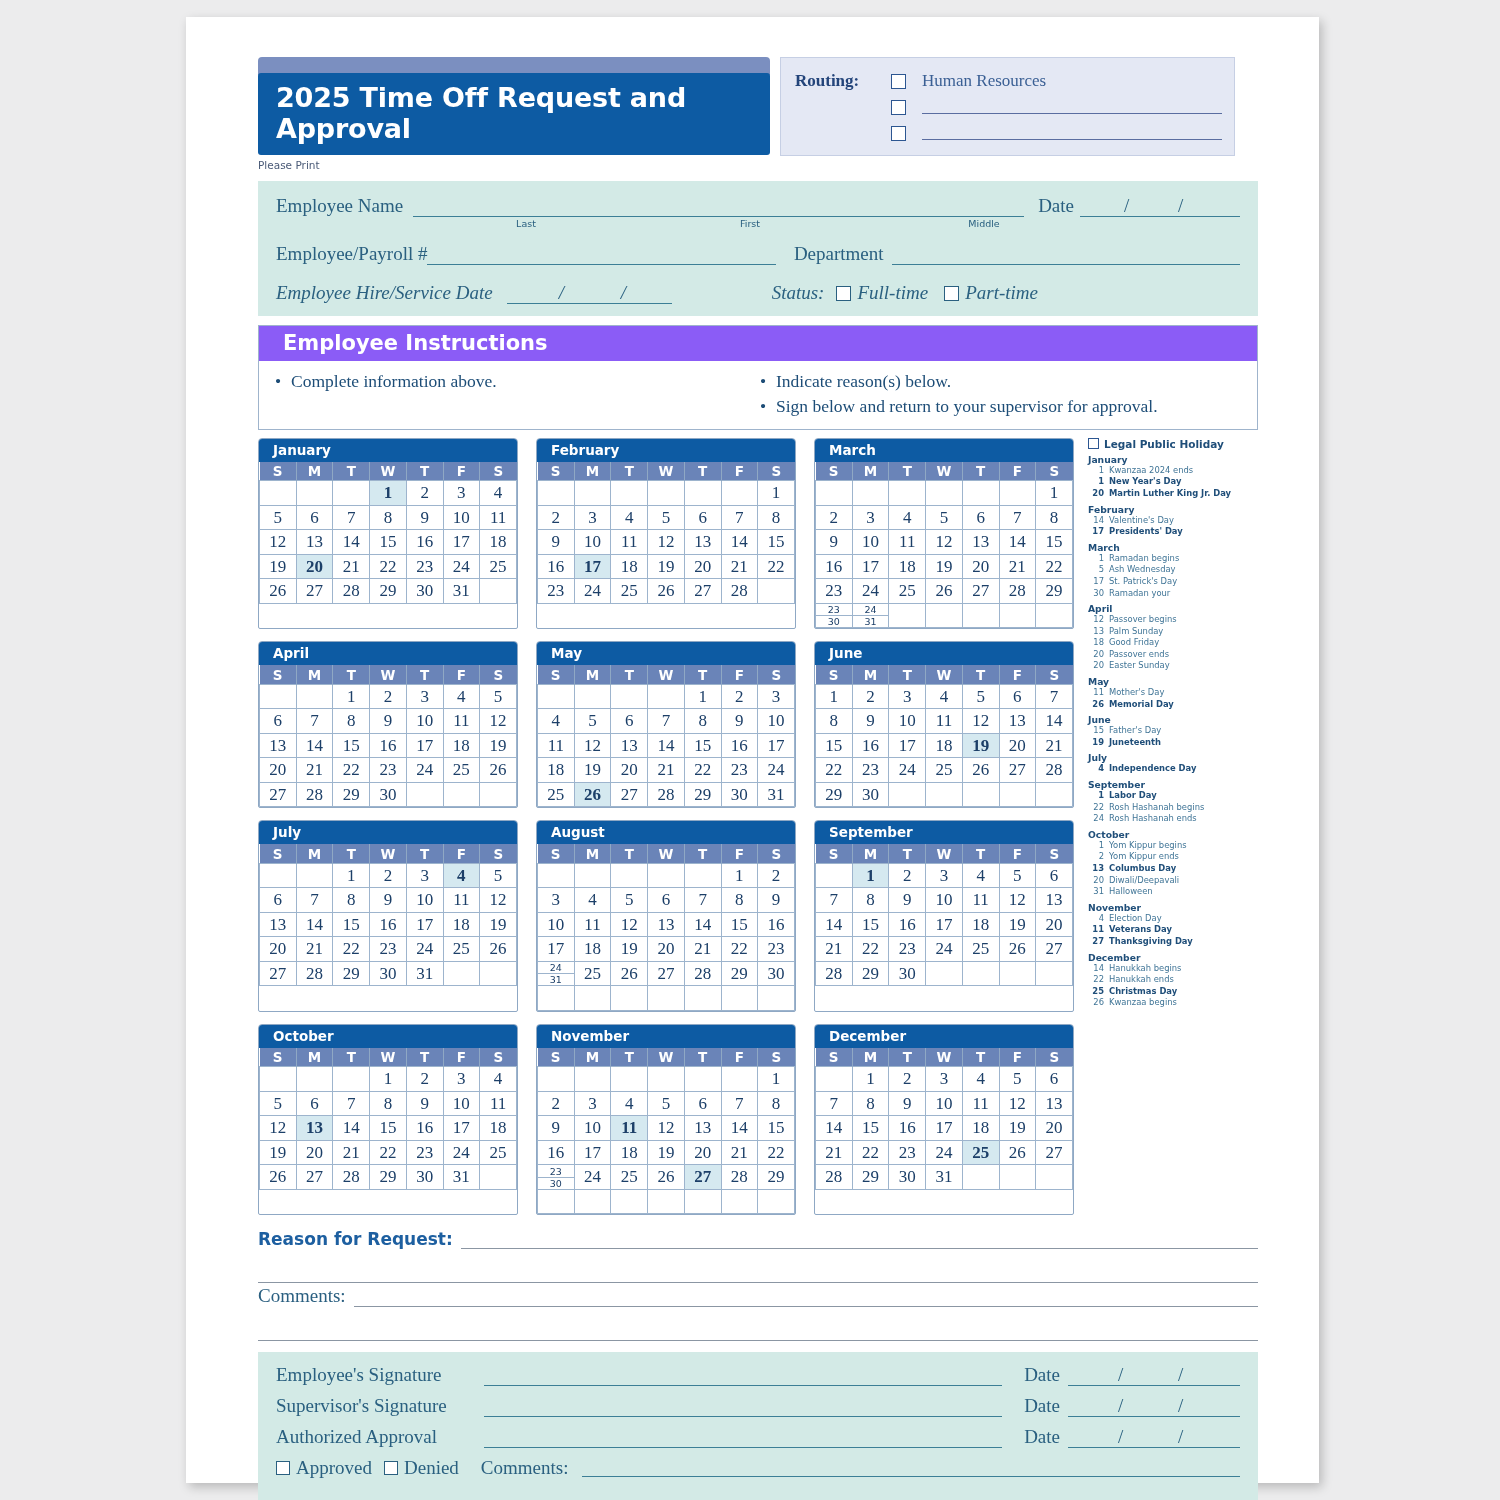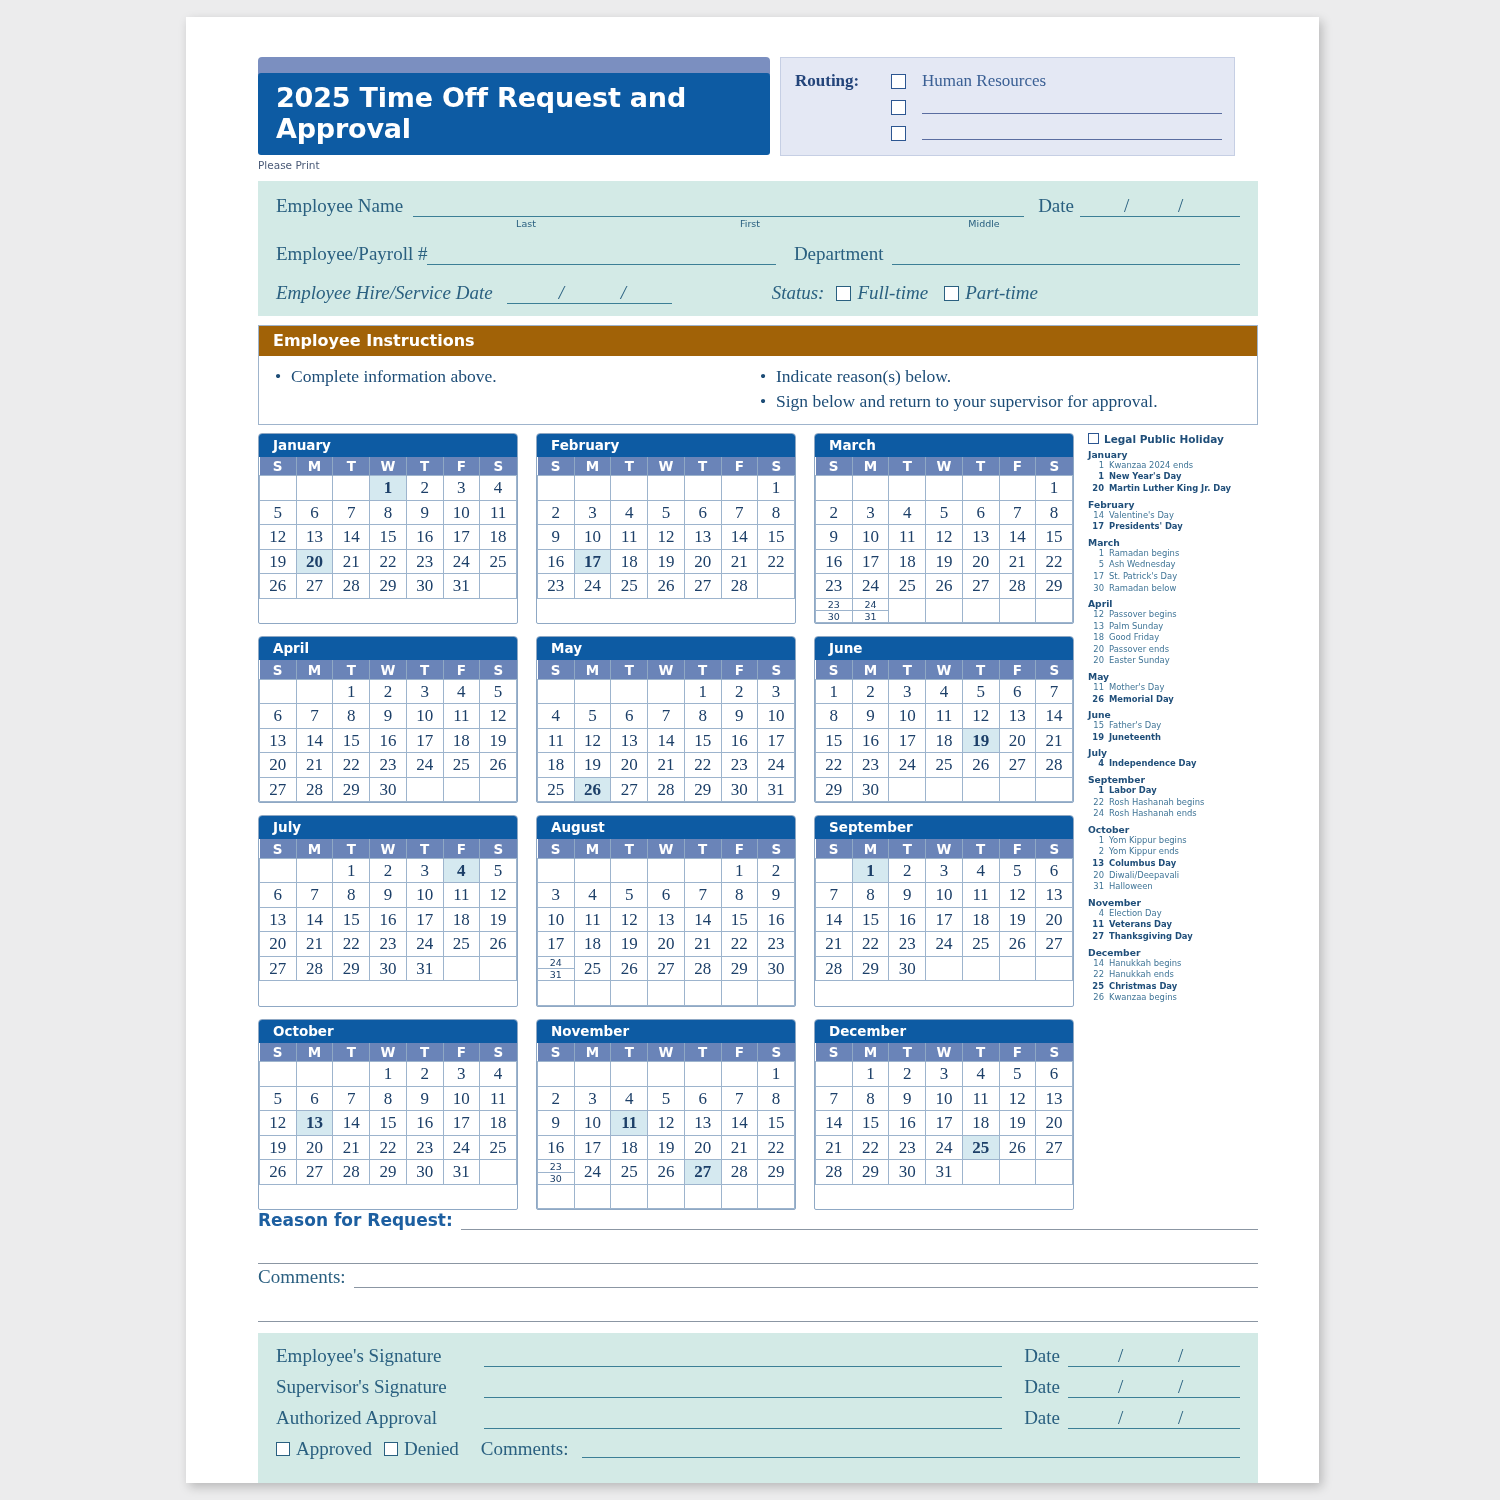--- a/index.html
+++ b/index.html
@@ -51,21 +51,21 @@
   .r2 { margin-top:14px; }
   .r3 { margin-top:17px;font-style:italic; }
   .subnames { display:flex; margin-left:140px; margin-top:1px; }
   .subname { font-size:9.5px; color:#2a6080; font-family:"DejaVu Sans", sans-serif; }
   .datefield { position:relative; width:160px; border-bottom:1.2px solid #3c7f96; height:18px; }
   .slash { position:absolute; font-family:"Liberation Serif", serif; font-size:19px; color:#2a6080; top:-4px; }
   .statusbox { display:flex; align-items:center; gap:6px; }
 
   
   .instr { margin-top:9px; border:1px solid #9fb4cc; }
-  .instr-hd { background:#a16207; color:#fff; font-weight:bold; font-size:16px; padding:5px 14px 6px; font-family:"DejaVu Sans", sans-serif; }
+  .instr-hd { background:#8b5cf6; color:#fff; font-weight:bold; font-size:21px; padding:5px 24px 6px; font-family:"DejaVu Sans", sans-serif; }
   .instr-body { display:flex; padding:8px 14px 9px; }
   .instr-col { width:50%; }
   .instr-li { font-family:"Liberation Serif", serif; font-size:17.5px; color:#1d4d77; padding-left:18px; position:relative; line-height:1.45; }
   .instr-li::before { content:"•"; position:absolute; left:2px; color:#1d4d77; }
 
   
   .cal-area { display:flex; margin-top:8px; gap:10px; }
   .cal-grid { display:grid; grid-template-columns:repeat(3, 260px); gap:12px 18px; }
   .cal { border:1px solid #8fa8c4; border-radius:4px 4px 2px 2px; overflow:hidden; background:#fff; }
   .cal-title { background:#0d5ba3; color:#fff; font-weight:bold; font-size:13.5px; padding:3px 0 4px 14px; font-family:"DejaVu Sans", sans-serif; }
@@ -89,21 +89,21 @@
   .legend { width:150px; padding-left:4px; }
   .legend-hd { display:flex; align-items:center; gap:5px; margin-bottom:4px; }
   .legend-hd .cbx { width:11px; height:11px; border-width:1.3px; }
   .legend-hd-t { font-size:10.5px; font-weight:bold; color:#1f4e79; font-family:"DejaVu Sans", sans-serif; }
   .leg-month { font-size:9.2px; font-weight:bold; color:#1f4e79; margin-top:4px; font-family:"DejaVu Sans", sans-serif; }
   .leg-item { display:flex; font-size:8.4px; color:#3f7496; line-height:11.6px; font-family:"DejaVu Sans", sans-serif; }
   .leg-item.bold { font-weight:bold; color:#1f4e79; }
   .leg-d { width:16px; text-align:right; flex:none; margin-right:5px; }
 
   
-  .reason { }
+  .reason { margin-top:14px; }
   .reason-row { display:flex; align-items:flex-end; }
   .reason-lbl { font-size:17px; font-weight:bold; color:#1d5fa0; font-family:"DejaVu Sans", sans-serif; white-space:nowrap; }
   .comments-lbl { font-family:"Liberation Serif", serif; font-size:19px; color:#2a5f80; white-space:nowrap; }
   .grule { border-bottom:1.3px solid #8b96a3; flex:1; height:18px; margin-left:8px; }
   .grule-full { border-bottom:1.3px solid #8b96a3; height:34px; width:100%; }
 
   
   .sig { background:#d3eae6; margin-top:11px; padding:12px 18px 23px; }
   .sig-row { display:flex; align-items:flex-end; margin-bottom:9px; }
   .sig-lbl { font-family:"Liberation Serif", serif; font-size:19px; color:#2a6080; width:208px; }
@@ -1029,21 +1029,21 @@
             <div class="leg-item">
               <span class="leg-d">5</span>
               <span>Ash Wednesday</span>
             </div>
             <div class="leg-item">
               <span class="leg-d">17</span>
               <span>St. Patrick's Day</span>
             </div>
             <div class="leg-item">
               <span class="leg-d">30</span>
-              <span>Ramadan below</span>
+              <span>Ramadan your</span>
             </div>
             <div class="leg-month">April</div>
             <div class="leg-item">
               <span class="leg-d">12</span>
               <span>Passover begins</span>
             </div>
             <div class="leg-item">
               <span class="leg-d">13</span>
               <span>Palm Sunday</span>
             </div>

